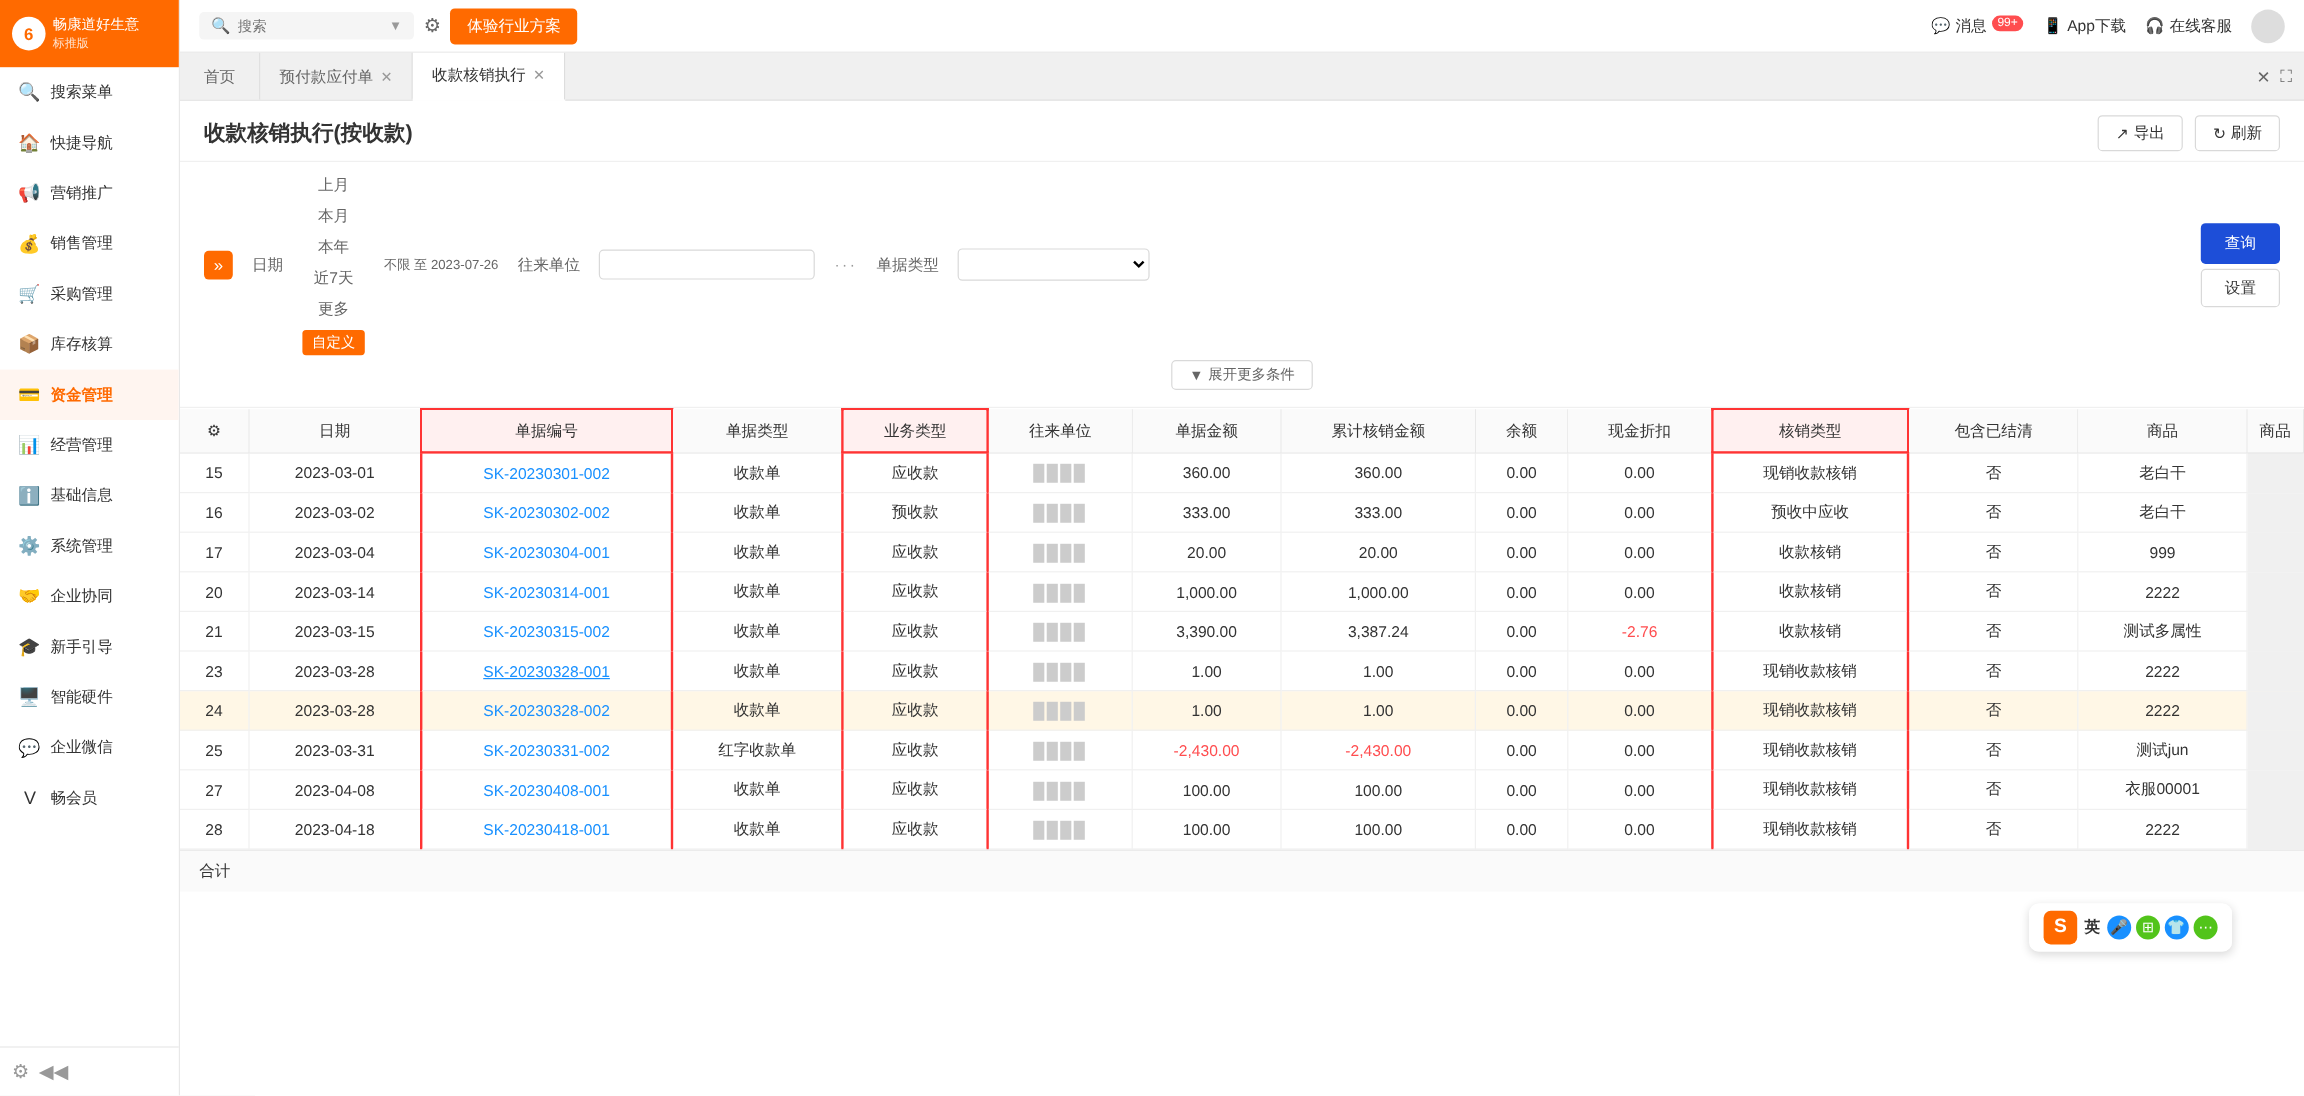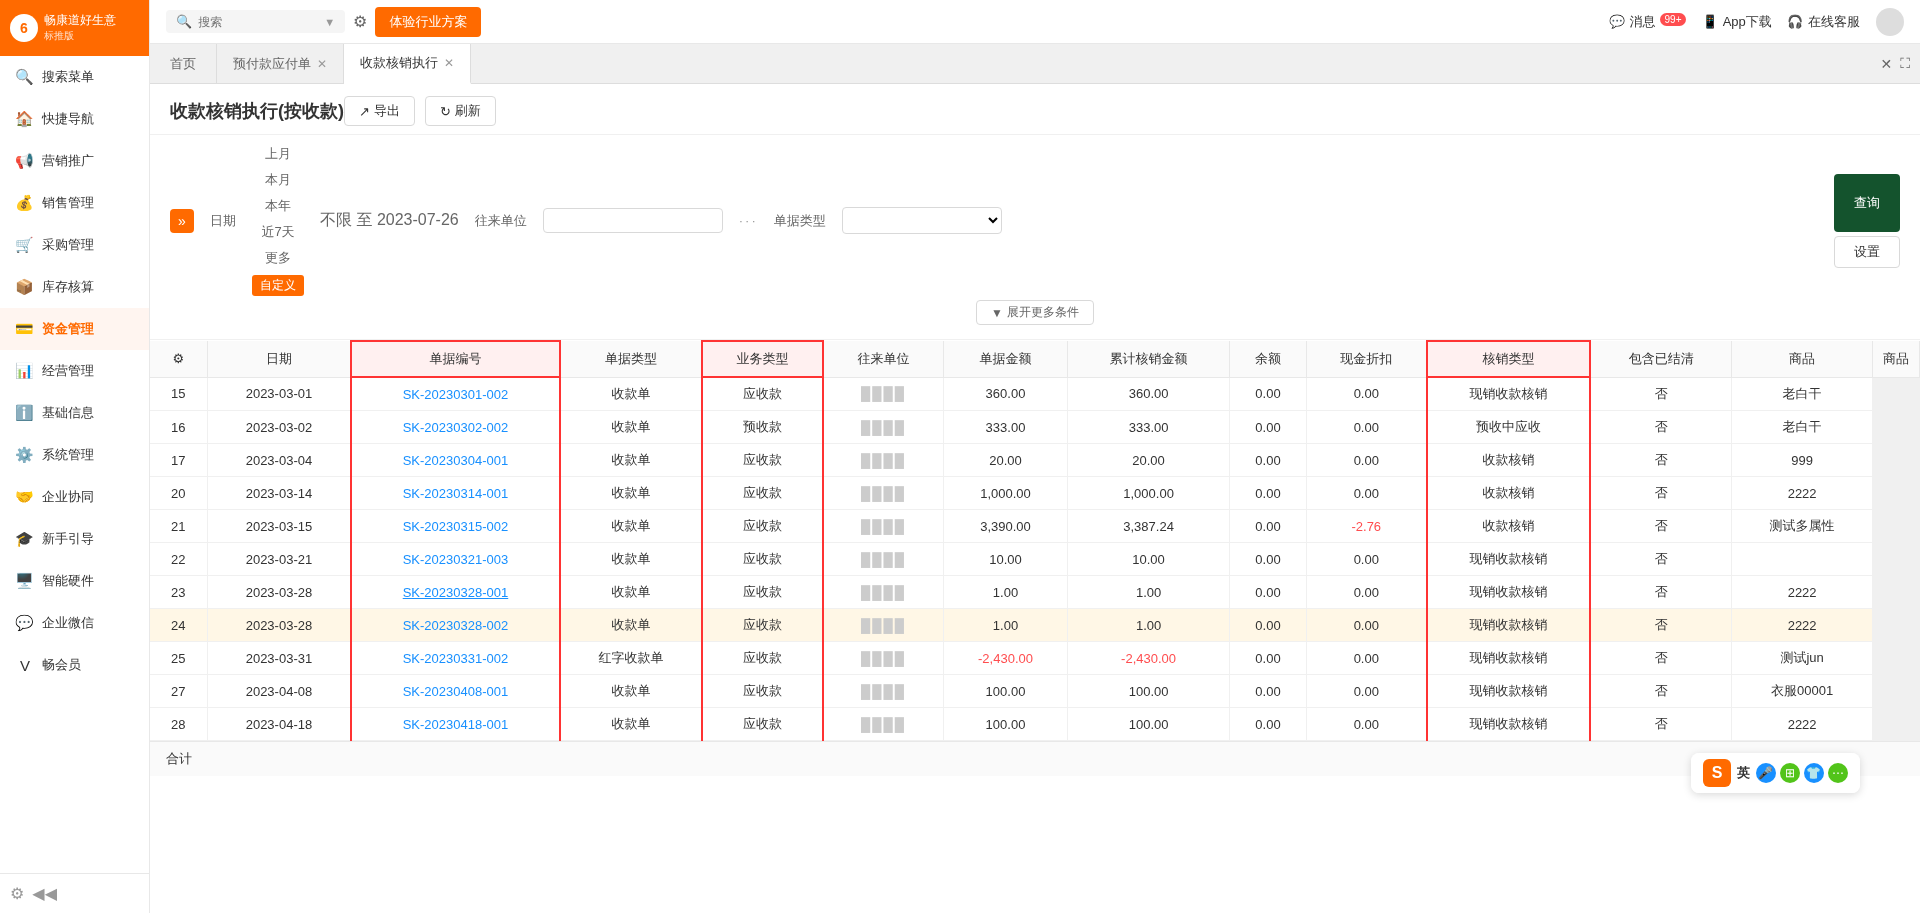--- a/index.html
+++ b/index.html
@@ -41,38 +41,38 @@
     .tab-close { color: #999; font-size: 12px; cursor: pointer; }
     .tab-home { padding: 0 20px; }
     .tabbar-spacer { flex: 1; }
     .tabbar-controls { display: flex; align-items: center; padding: 0 10px; gap: 8px; }
     .tabbar-ctrl-btn { color: #666; font-size: 14px; cursor: pointer; }
 
     
     .content { flex: 1; overflow: hidden; background: #fff; display: flex; flex-direction: column; }
 
     
-    .page-header { padding: 12px 20px 8px; border-bottom: 1px solid #f0f0f0; display: flex; align-items: center; }
+    .page-header { padding: 12px 20px 8px; border-bottom: 1px solid #f0f0f0; display: flex; align-items: center; justify-content: space-between; }
     .page-title { font-size: 18px; font-weight: bold; color: #333; }
     .page-header-actions { display: flex; gap: 10px; align-items: center; }
     .btn-outline { border: 1px solid #d9d9d9; background: #fff; padding: 5px 14px; border-radius: 4px; cursor: pointer; font-size: 13px; color: #333; display: flex; align-items: center; gap: 4px; }
 
     
     .filter-bar { padding: 10px 20px; background: #fff; border-bottom: 1px solid #f0f0f0; }
     .filter-row { display: flex; align-items: center; gap: 16px; flex-wrap: wrap; }
     .filter-expand-btn { width: 24px; height: 24px; background: #ff6a00; color: #fff; border: none; border-radius: 4px; cursor: pointer; font-size: 14px; display: flex; align-items: center; justify-content: center; flex-shrink: 0; }
     .filter-label { color: #666; font-size: 13px; }
     .filter-date-links { display: flex; gap: 8px; align-items: center; flex-direction: column; }
     .filter-date-link { color: #666; cursor: pointer; font-size: 13px; }
     .filter-custom-btn { background: #ff6a00; color: #fff; padding: 2px 8px; border-radius: 3px; font-size: 12px; cursor: pointer; }
-    .filter-date-range { color: #666; font-size: 16px; }
+    .filter-date-range { color: #666; font-size: 11px; }
     .filter-input { border: 1px solid #d9d9d9; border-radius: 4px; padding: 4px 10px; font-size: 13px; width: 200px; outline: none; }
     .filter-select { border: 1px solid #d9d9d9; border-radius: 4px; padding: 4px 10px; font-size: 13px; width: 160px; outline: none; background: #fff; }
     .filter-ellipsis { color: #999; cursor: pointer; letter-spacing: 2px; }
-    .filter-query-btn { background: #14532d; color: #fff; border: none; padding: 20px 20px; border-radius: 4px; cursor: pointer; font-size: 13px; }
+    .filter-query-btn { background: #1d4ed8; color: #fff; border: none; padding: 8px 20px; border-radius: 4px; cursor: pointer; font-size: 13px; }
     .filter-settings-btn { border: 1px solid #d9d9d9; background: #fff; padding: 6px 14px; border-radius: 4px; cursor: pointer; font-size: 13px; color: #333; }
     .filter-expand-row { display: flex; justify-content: center; padding: 4px 0; }
     .expand-more-btn { border: 1px solid #d9d9d9; background: #fff; padding: 3px 14px; border-radius: 4px; cursor: pointer; font-size: 12px; color: #666; display: flex; align-items: center; gap: 4px; }
 
     
     .table-container { flex: 1; overflow: auto; }
     table { width: 100%; border-collapse: collapse; font-size: 13px; }
     thead th { background: #fafafa; border-bottom: 1px solid #e8e8e8; border-right: 1px solid #e8e8e8; padding: 8px 10px; text-align: center; color: #333; font-weight: 500; white-space: nowrap; position: sticky; top: 0; z-index: 2; }
     tbody td { border-bottom: 1px solid #f0f0f0; border-right: 1px solid #f0f0f0; padding: 7px 10px; text-align: center; color: #333; white-space: nowrap; }
     tbody tr.highlighted { background: #fff7e6; }
@@ -370,36 +370,20 @@
               <td>3,390.00</td>
               <td>3,387.24</td>
               <td>0.00</td>
               <td class="red-text">-2.76</td>
               <td style="border-left: 2px solid rgb(255, 51, 51); border-right: 2px solid rgb(255, 51, 51);">收款核销</td>
               <td>否</td>
               <td>测试多属性</td>
               <td style="width: 40px; background: rgb(240, 240, 240);"></td>
             </tr>
             <tr>
-              <td>22</td>
-              <td>2023-03-21</td>
-              <td class="link-text" style="border-left: 2px solid rgb(255, 51, 51); border-right: 2px solid rgb(255, 51, 51);">SK-20230321-003</td>
-              <td>收款单</td>
-              <td style="border-left: 2px solid rgb(255, 51, 51); border-right: 2px solid rgb(255, 51, 51);">应收款</td>
-              <td style="color: rgb(204, 204, 204); letter-spacing: 2px;">████</td>
-              <td>10.00</td>
-              <td>10.00</td>
-              <td>0.00</td>
-              <td>0.00</td>
-              <td style="border-left: 2px solid rgb(255, 51, 51); border-right: 2px solid rgb(255, 51, 51);">现销收款核销</td>
-              <td>否</td>
-              <td></td>
-              <td style="width: 40px; background: rgb(240, 240, 240);"></td>
-            </tr>
-            <tr>
               <td>23</td>
               <td>2023-03-28</td>
               <td class="link-text" style="border-left: 2px solid rgb(255, 51, 51); border-right: 2px solid rgb(255, 51, 51); text-decoration: underline;">SK-20230328-001</td>
               <td>收款单</td>
               <td style="border-left: 2px solid rgb(255, 51, 51); border-right: 2px solid rgb(255, 51, 51);">应收款</td>
               <td style="color: rgb(204, 204, 204); letter-spacing: 2px;">████</td>
               <td>1.00</td>
               <td>1.00</td>
               <td>0.00</td>
               <td>0.00</td>

